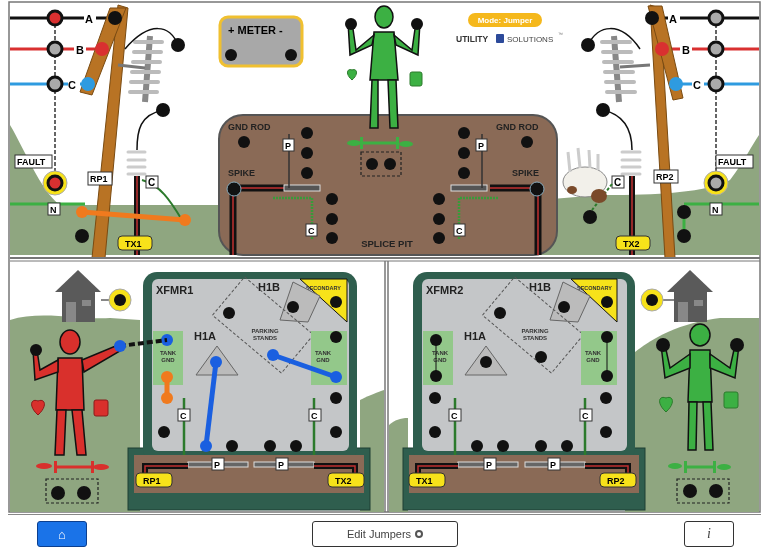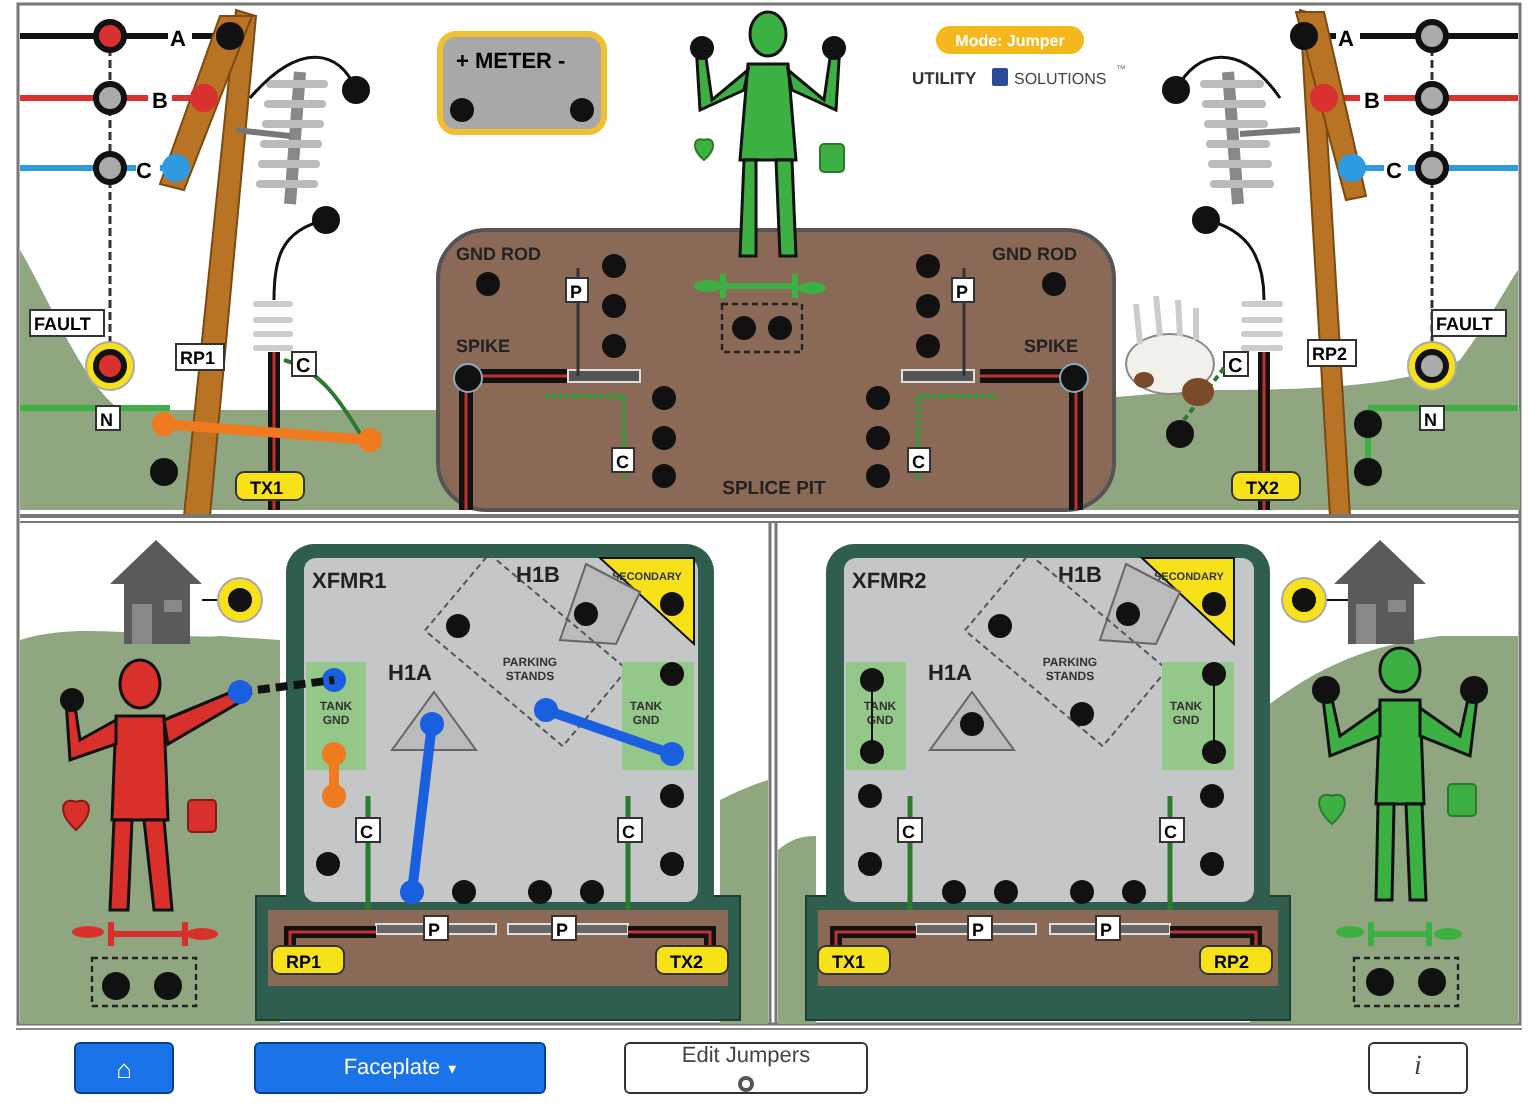--- a/index.html
+++ b/index.html
@@ -460,24 +460,20 @@
     <text x="416" y="484" font-size="9" class="lbl">TX1</text>
     <rect x="600" y="473" width="36" height="14" rx="4" fill="#f7e21a" stroke="#333"></rect>
     <text x="607" y="484" font-size="9" class="lbl">RP2</text>
   </g>
 </svg>
 
 <div class="toolbar">
   <div class="btn primary" style="left:29px;width:50px;">
     <span style="font-size:13px;">⌂</span>
   </div>
-  <div class="btn primary" style="left:119px;width:146px;">
-    <span>Faceplate</span>
-    <span style="font-size:8px;">▾</span>
-  </div>
-  <div class="btn outline" style="left:304px;width:122px;flex-direction:column;">
+  <div class="btn outline" style="left:304px;width:146px;">
     <span>Edit Jumpers</span>
     <span class="eye"></span>
   </div>
   <div class="btn outline" style="left:676px;width:50px;font-style:italic;font-family:'Liberation Serif',serif;font-size:14px;">
     <span>i</span>
   </div>
 </div>
 
 </body></html>

